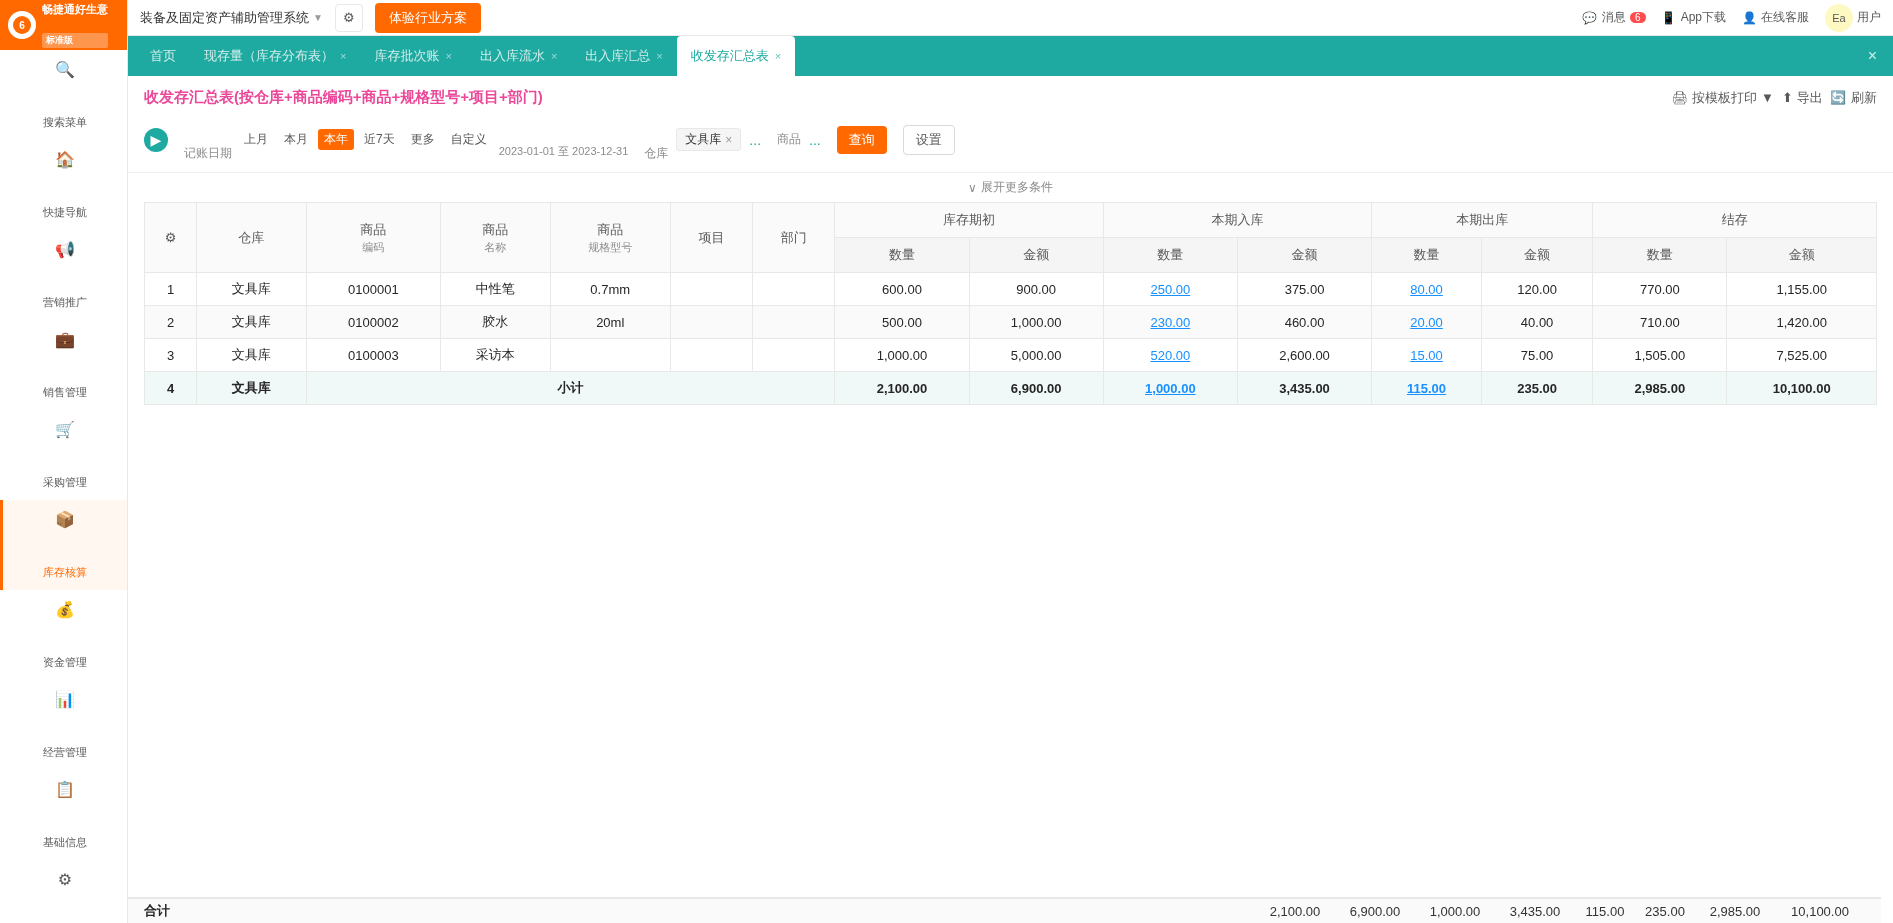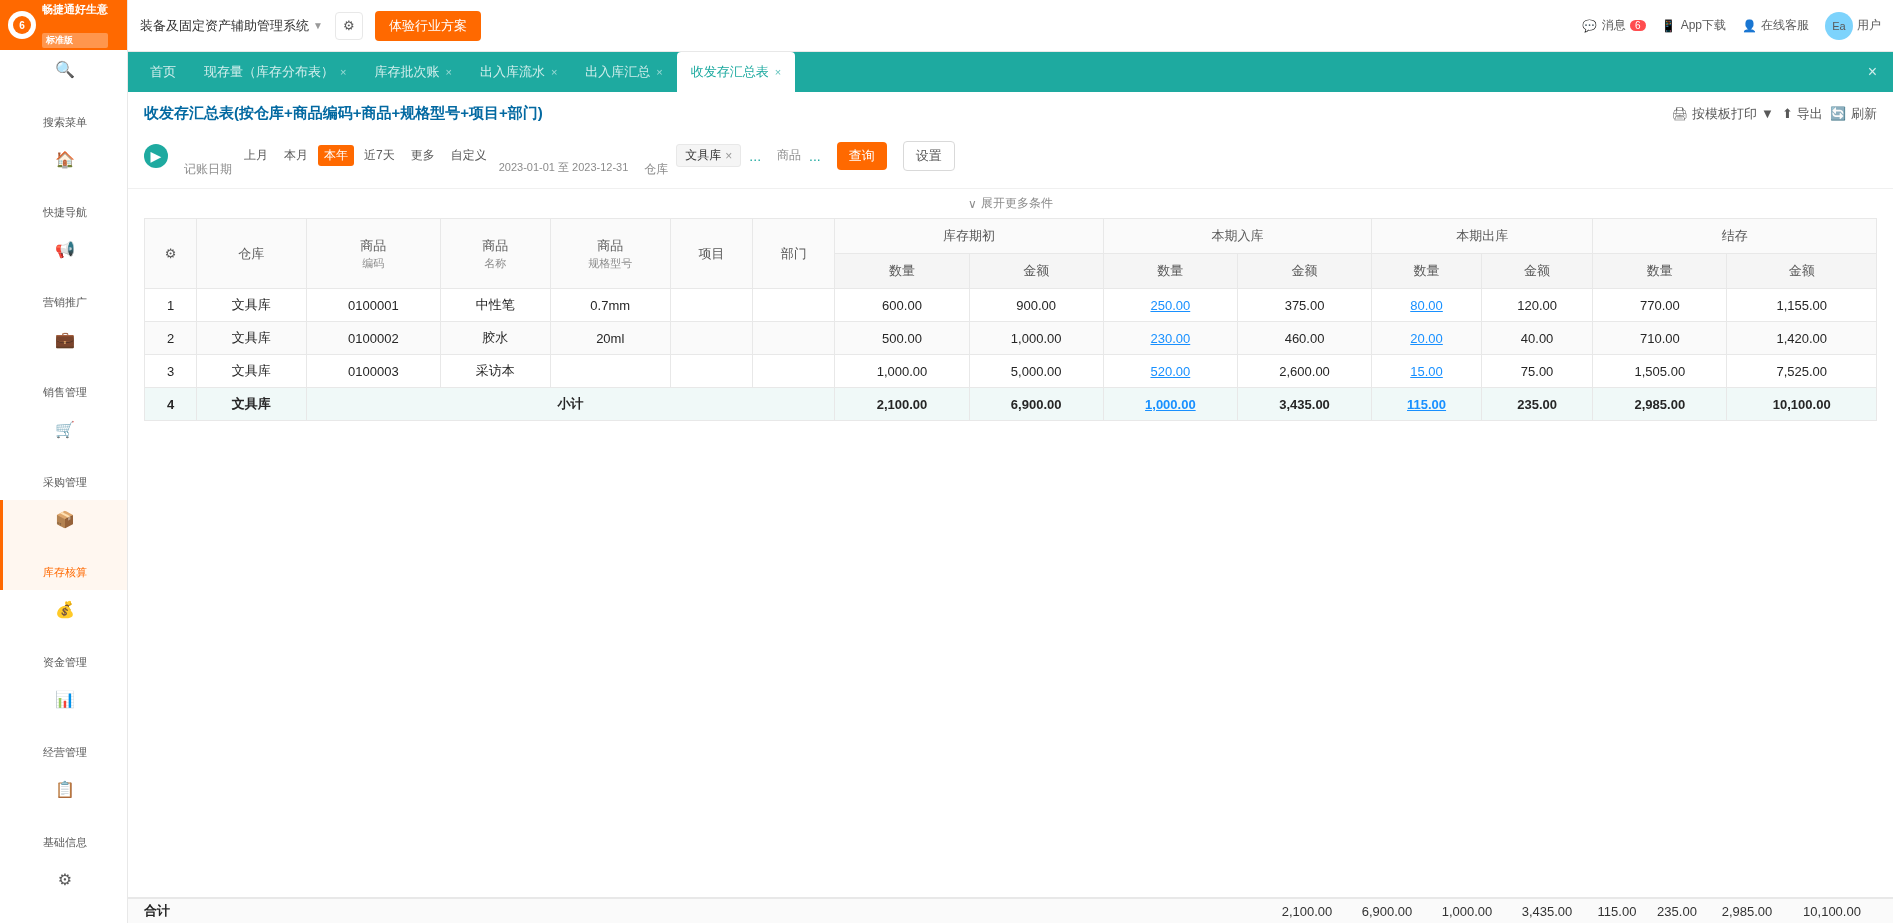--- a/index.html
+++ b/index.html
@@ -15,43 +15,43 @@
     .sidebar-nav { flex: 1; overflow-y: auto; }
     .sidebar-item { display: flex; flex-direction: column; align-items: center; padding: 10px 4px; cursor: pointer; color: #595959; font-size: 12px; gap: 4px; border-left: 3px solid transparent; }
     .sidebar-item.active { background: #fff7f0; color: #ff6900; border-left-color: #ff6900; }
     .sidebar-item-icon { font-size: 16px; }
     .sidebar-item-label { font-size: 11px; text-align: center; margin-top: 32px; }
 
     
     .main { flex: 1; display: flex; flex-direction: column; overflow: hidden; }
 
     
-    .topbar { height: 52px; background: #fff; display: flex; align-items: center; padding: 0 12px; border-bottom: 1px solid #e8e8e8; gap: 12px; }
+    .topbar { height: 36px; background: #fff; display: flex; align-items: center; padding: 0 12px; border-bottom: 1px solid #e8e8e8; gap: 12px; }
     .topbar-system-select { display: flex; align-items: center; gap: 4px; cursor: pointer; }
     .topbar-dropdown-icon { font-size: 10px; color: #999; }
     .topbar-gear { width: 28px; height: 28px; display: flex; align-items: center; justify-content: center; border: 1px solid #e8e8e8; border-radius: 4px; cursor: pointer; color: #595959; }
     .topbar-trial-btn { background: #ff6900; color: #fff; border: none; padding: 6px 14px; border-radius: 4px; cursor: pointer; font-size: 13px; }
     .topbar-right { display: flex; align-items: center; gap: 16px; margin-left: auto; }
     .topbar-action { display: flex; align-items: center; gap: 4px; cursor: pointer; color: #595959; font-size: 12px; }
     .topbar-badge { background: #ff4d4f; color: #fff; font-size: 10px; border-radius: 8px; padding: 0 4px; min-width: 16px; text-align: center; }
-    .user-avatar { width: 28px; height: 28px; background: #7dd3fc; border-radius: 50%; display: flex; align-items: center; justify-content: center; font-size: 11px; color: #595959; }
+    .user-avatar { width: 28px; height: 28px; background: #fef9c3; border-radius: 50%; display: flex; align-items: center; justify-content: center; font-size: 11px; color: #595959; }
 
     
     .tabbar { background: #1eaaa0; display: flex; align-items: center; padding: 0 8px; height: 40px; }
     .tab { padding: 0 14px; height: 40px; display: flex; align-items: center; gap: 6px; cursor: pointer; color: rgba(255,255,255,0.8); font-size: 13px; white-space: nowrap; }
     .tab.active { background: #fff; color: #1eaaa0; border-radius: 4px 4px 0 0; }
     .tab-close { font-size: 11px; opacity: 0.7; }
     .tabbar-close-btn { margin-left: auto; color: rgba(255,255,255,0.8); cursor: pointer; font-size: 16px; padding: 0 8px; }
 
     
     .content { flex: 1; background: #fff; overflow: auto; padding: 0; display: flex; flex-direction: column; }
 
     
     .page-header { padding: 12px 16px 0; display: flex; align-items: center; justify-content: space-between; }
-    .page-title { font-size: 15px; font-weight: bold; color: #0369a1; }
+    .page-title { font-size: 15px; font-weight: bold; color: #ec4899; }
     .page-actions { display: flex; align-items: center; gap: 8px; }
     .action-btn { display: flex; align-items: center; gap: 4px; font-size: 13px; color: #595959; cursor: pointer; }
     .action-btn-primary { background: #ff6900; color: #fff; border: none; padding: 5px 12px; border-radius: 4px; cursor: pointer; font-size: 13px; }
     .action-btn-secondary { background: #fff; color: #595959; border: 1px solid #d9d9d9; padding: 5px 12px; border-radius: 4px; cursor: pointer; font-size: 13px; }
 
     
     .filter-bar { padding: 10px 16px; display: flex; align-items: center; gap: 16px; flex-wrap: wrap; border-bottom: 1px solid #f0f0f0; }
     .filter-expand-btn { width: 24px; height: 24px; background: #1eaaa0; border-radius: 50%; display: flex; align-items: center; justify-content: center; cursor: pointer; color: #fff; font-size: 14px; flex-shrink: 0; }
     .filter-group { display: flex; align-items: center; gap: 6px; }
     .filter-label { color: #8c8c8c; font-size: 12px; white-space: nowrap; margin-top: 28px; }
@@ -74,21 +74,21 @@
     thead tr th { background: #f5f5f5; padding: 8px 6px; text-align: center; border: 1px solid #e8e8e8; color: #595959; font-weight: normal; white-space: nowrap; }
     thead tr.header-group th { background: #fafafa; }
     tbody tr td { padding: 7px 6px; text-align: center; border: 1px solid #e8e8e8; color: #262626; }
     tbody tr:nth-child(odd) td { background: #fff; }
     tbody tr:nth-child(even) td { background: #fafafa; }
     tbody tr.subtotal td { font-weight: bold; background: #f0f9f8; }
     .num-link { color: #1890ff; text-decoration: underline; cursor: pointer; }
     .settings-icon { cursor: pointer; color: #595959; }
 
     
-    .table-footer { position: fixed; bottom: 0; left: 128px; right: 0; background: #fafafa; border-top: 2px solid #e8e8e8; display: flex; align-items: center; padding: 12px 16px; height: 24px; font-size: 13px; }
+    .table-footer { position: fixed; bottom: 0; left: 128px; right: 12px; background: #fafafa; border-top: 2px solid #e8e8e8; display: flex; align-items: center; padding: 12px 16px; height: 24px; font-size: 13px; }
     .footer-label { color: #262626; font-weight: bold; padding-right: 20px; }
     .footer-cells { display: flex; flex: 1; }
     .footer-cell { text-align: center; padding: 0 6px; }
   </style>
 </head>
 <body>
 
 <div class="sidebar">
   <div class="sidebar-logo">
     <div class="sidebar-logo-icon">

